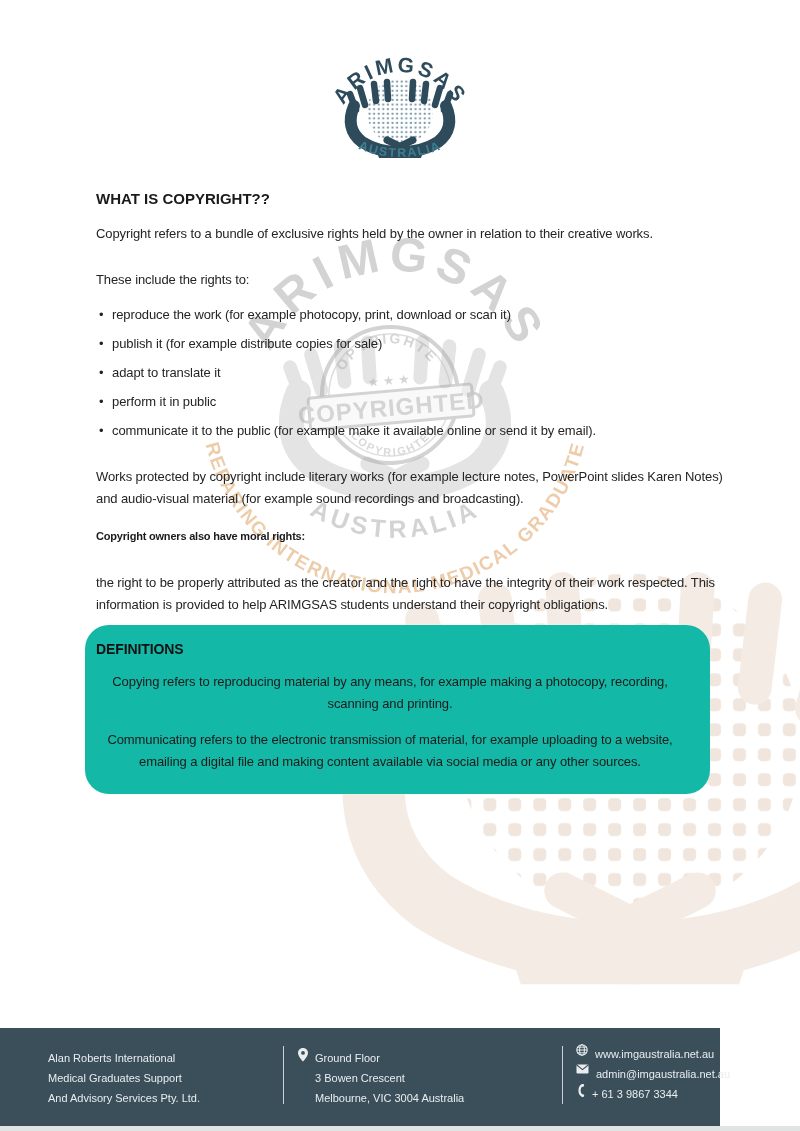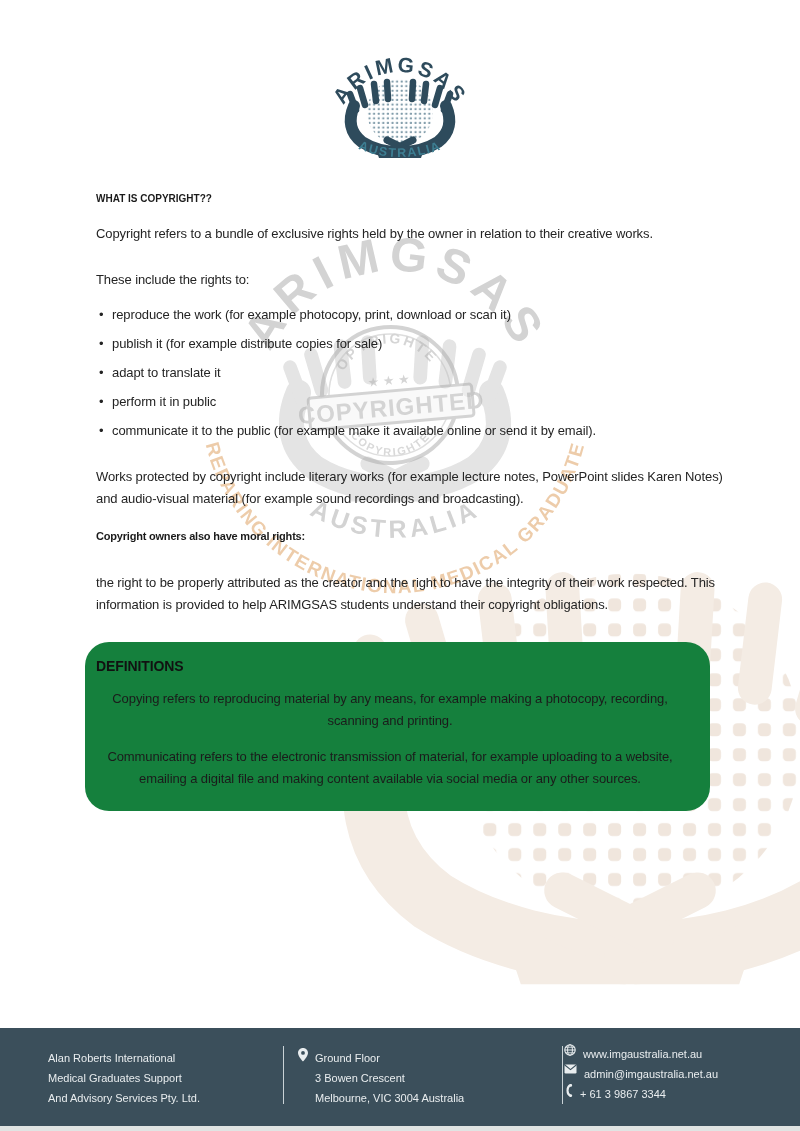--- a/index.html
+++ b/index.html
@@ -2,38 +2,38 @@
 <html><head>
 <meta charset="utf-8">
 <style>
   html,body{margin:0;padding:0;background:#fff;}
   .page{position:relative;width:800px;height:1131px;background:#ffffff;overflow:hidden;
         font-family:"Liberation Sans",sans-serif;color:#222;}
   .art{position:absolute;left:0;top:0;z-index:0;pointer-events:none;}
   
   .content{position:absolute;left:96px;top:189px;width:640px;z-index:2;
            font-size:13px;line-height:22px;letter-spacing:-0.1px;color:#242424;}
-  .content h1{font-size:10px;line-height:20px;margin:0 0 0 0;color:#1a1a1a;letter-spacing:0;}
+  .content h1{font-size:15px;line-height:20px;margin:0 0 0 0;color:#1a1a1a;letter-spacing:0;}
   .content p{margin:24px 0 0 0;}
   .content p.para1{margin-top:14px;}
   ul.rights{list-style:none;margin:13px 0 0 0;padding:0;}
   ul.rights li{position:relative;padding-left:16px;margin-bottom:7px;}
   ul.rights li::before{content:"\2022";position:absolute;left:3px;top:0;}
   .content h2{font-size:11px;line-height:24px;margin:14px 0 0 0;color:#1a1a1a;letter-spacing:-0.2px;}
-  .def-box{box-sizing:border-box;width:625px;margin:26px 0 0 -11px;background:#15803d;
+  .def-box{box-sizing:border-box;width:625px;margin:9px 0 0 -11px;background:#14b8a6;
            border-radius:24px;padding:13px 26px 7px 11px;color:#1b1b1b;}
   .def-box h3{font-size:14px;margin:0 0 11px 0;color:#111;}
   .def-box p{margin:0 0 14px 0;text-align:center;}
   
-  .footer{position:absolute;left:0;top:1028px;width:800px;height:98px;background:#3B4F5B;
+  .footer{position:absolute;left:0;top:1028px;width:720px;height:98px;background:#3B4F5B;
           color:#E9EDEF;z-index:3;font-size:11px;line-height:20px;}
   .f-col{position:absolute;top:20px;}
   .f-col1{left:48px;}
   .f-col2{left:298px;}
-  .f-col3{left:564px;top:16px;}
+  .f-col3{left:576px;top:16px;}
   .f-div{position:absolute;top:18px;width:1px;height:58px;background:#C9D2D6;}
   .f-div1{left:283px;}
   .f-div2{left:562px;}
   .f-row{display:flex;align-items:flex-start;gap:7px;}
   .addr-indent{padding-left:17px;}
   .f-abn{position:absolute;left:0;top:73px;width:100%;text-align:center;}
   .f-abn b{font-weight:bold;}
   .bottom-strip{position:absolute;left:0;top:1126px;width:800px;height:5px;background:#E0E4E3;z-index:4;}
   .ficon{display:inline-block;flex:0 0 auto;}
 </style>

